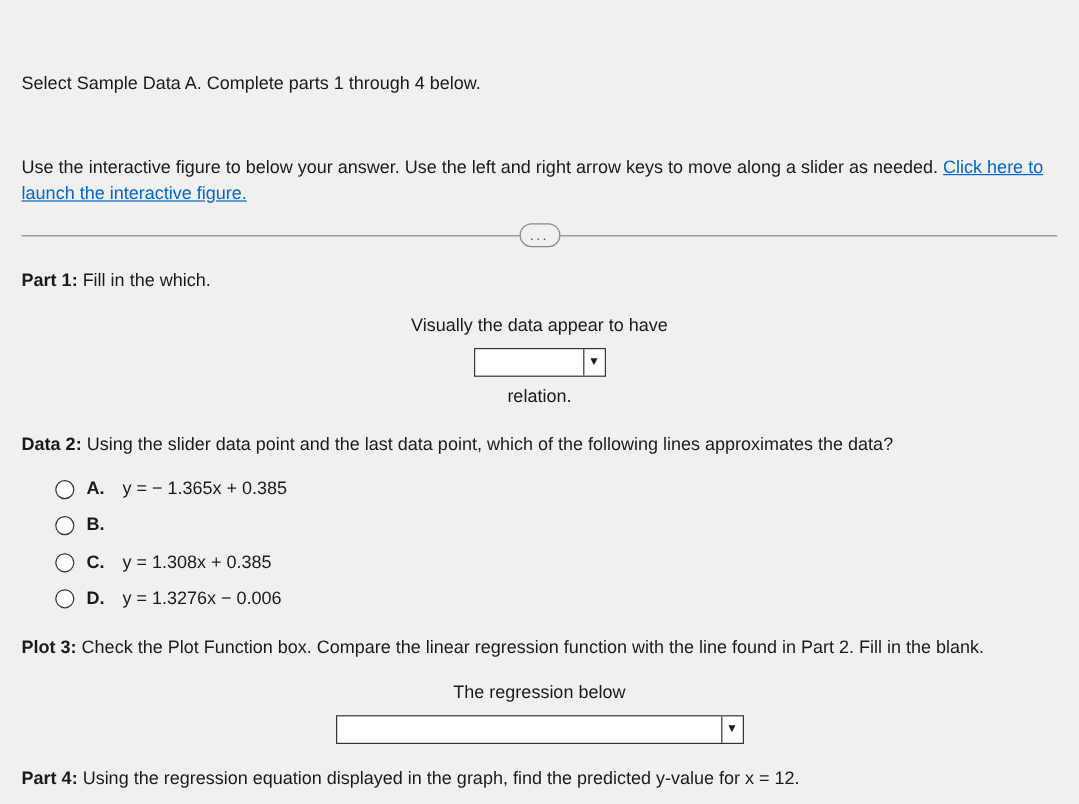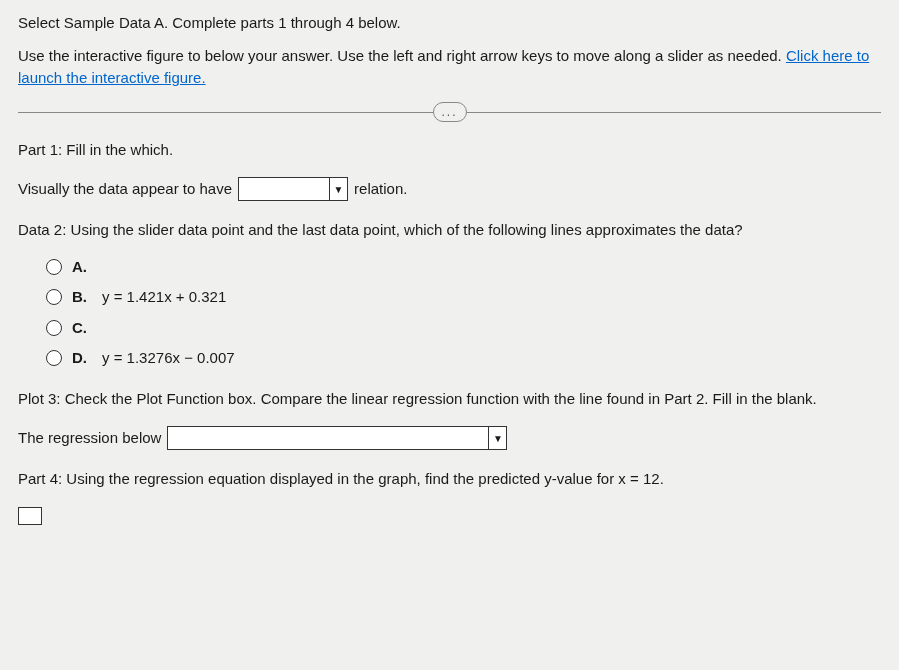--- a/index.html
+++ b/index.html
@@ -12,20 +12,21 @@
       background: #f0f0ee;
       width: 899px;
       height: 670px;
       padding: 12px 18px;
       color: #1a1a1a;
       font-size: 15px;
       line-height: 1.5;
     }
     .intro-line {
       margin-bottom: 10px;
+      margin-top: 47px;
     }
     .link {
       color: #0066cc;
       text-decoration: underline;
       cursor: pointer;
     }
     .divider-wrap {
       position: relative;
       margin: 22px 0 26px;
     }
@@ -45,28 +46,29 @@
       padding: 0 8px;
       font-size: 12px;
       letter-spacing: 2px;
       color: #555;
       cursor: pointer;
     }
     .part {
       margin: 18px 0;
     }
     .part-label {
-      font-weight: normal;
+      font-weight: bold;
     }
     .inline-row {
       margin: 16px 0;
       display: flex;
       align-items: center;
       flex-wrap: wrap;
       gap: 6px;
+      flex-direction: column;
     }
     .dropdown-box {
       display: inline-flex;
       align-items: center;
       border: 1px solid #333;
       background: #fff;
       height: 24px;
       position: relative;
     }
     .dropdown-box.small { width: 110px; }
@@ -136,34 +138,35 @@
     <span>relation.</span>
   </div>
 </div>
 
 <div class="part">
   <span class="part-label">Data 2:</span><span> Using the slider data point and the last data point, which of the following lines approximates the data?</span>
   <div class="options">
     <div class="option-row">
       <span class="radio"></span>
       <span class="opt-letter">A.</span>
+      <span>y = − 1.365x + 0.385</span>
     </div>
     <div class="option-row">
       <span class="radio"></span>
       <span class="opt-letter">B.</span>
-      <span>y = 1.421x + 0.321</span>
     </div>
     <div class="option-row">
       <span class="radio"></span>
       <span class="opt-letter">C.</span>
+      <span>y = 1.308x + 0.385</span>
     </div>
     <div class="option-row">
       <span class="radio"></span>
       <span class="opt-letter">D.</span>
-      <span>y = 1.3276x − 0.007</span>
+      <span>y = 1.3276x − 0.006</span>
     </div>
   </div>
 </div>
 
 <div class="part">
   <span class="part-label">Plot 3:</span><span> Check the Plot Function box. Compare the linear regression function with the line found in Part 2. Fill in the blank.</span>
   <div class="inline-row">
     <span>The regression below</span>
     <span class="dropdown-box large">
       <span class="dropdown-arrow">▼</span>

